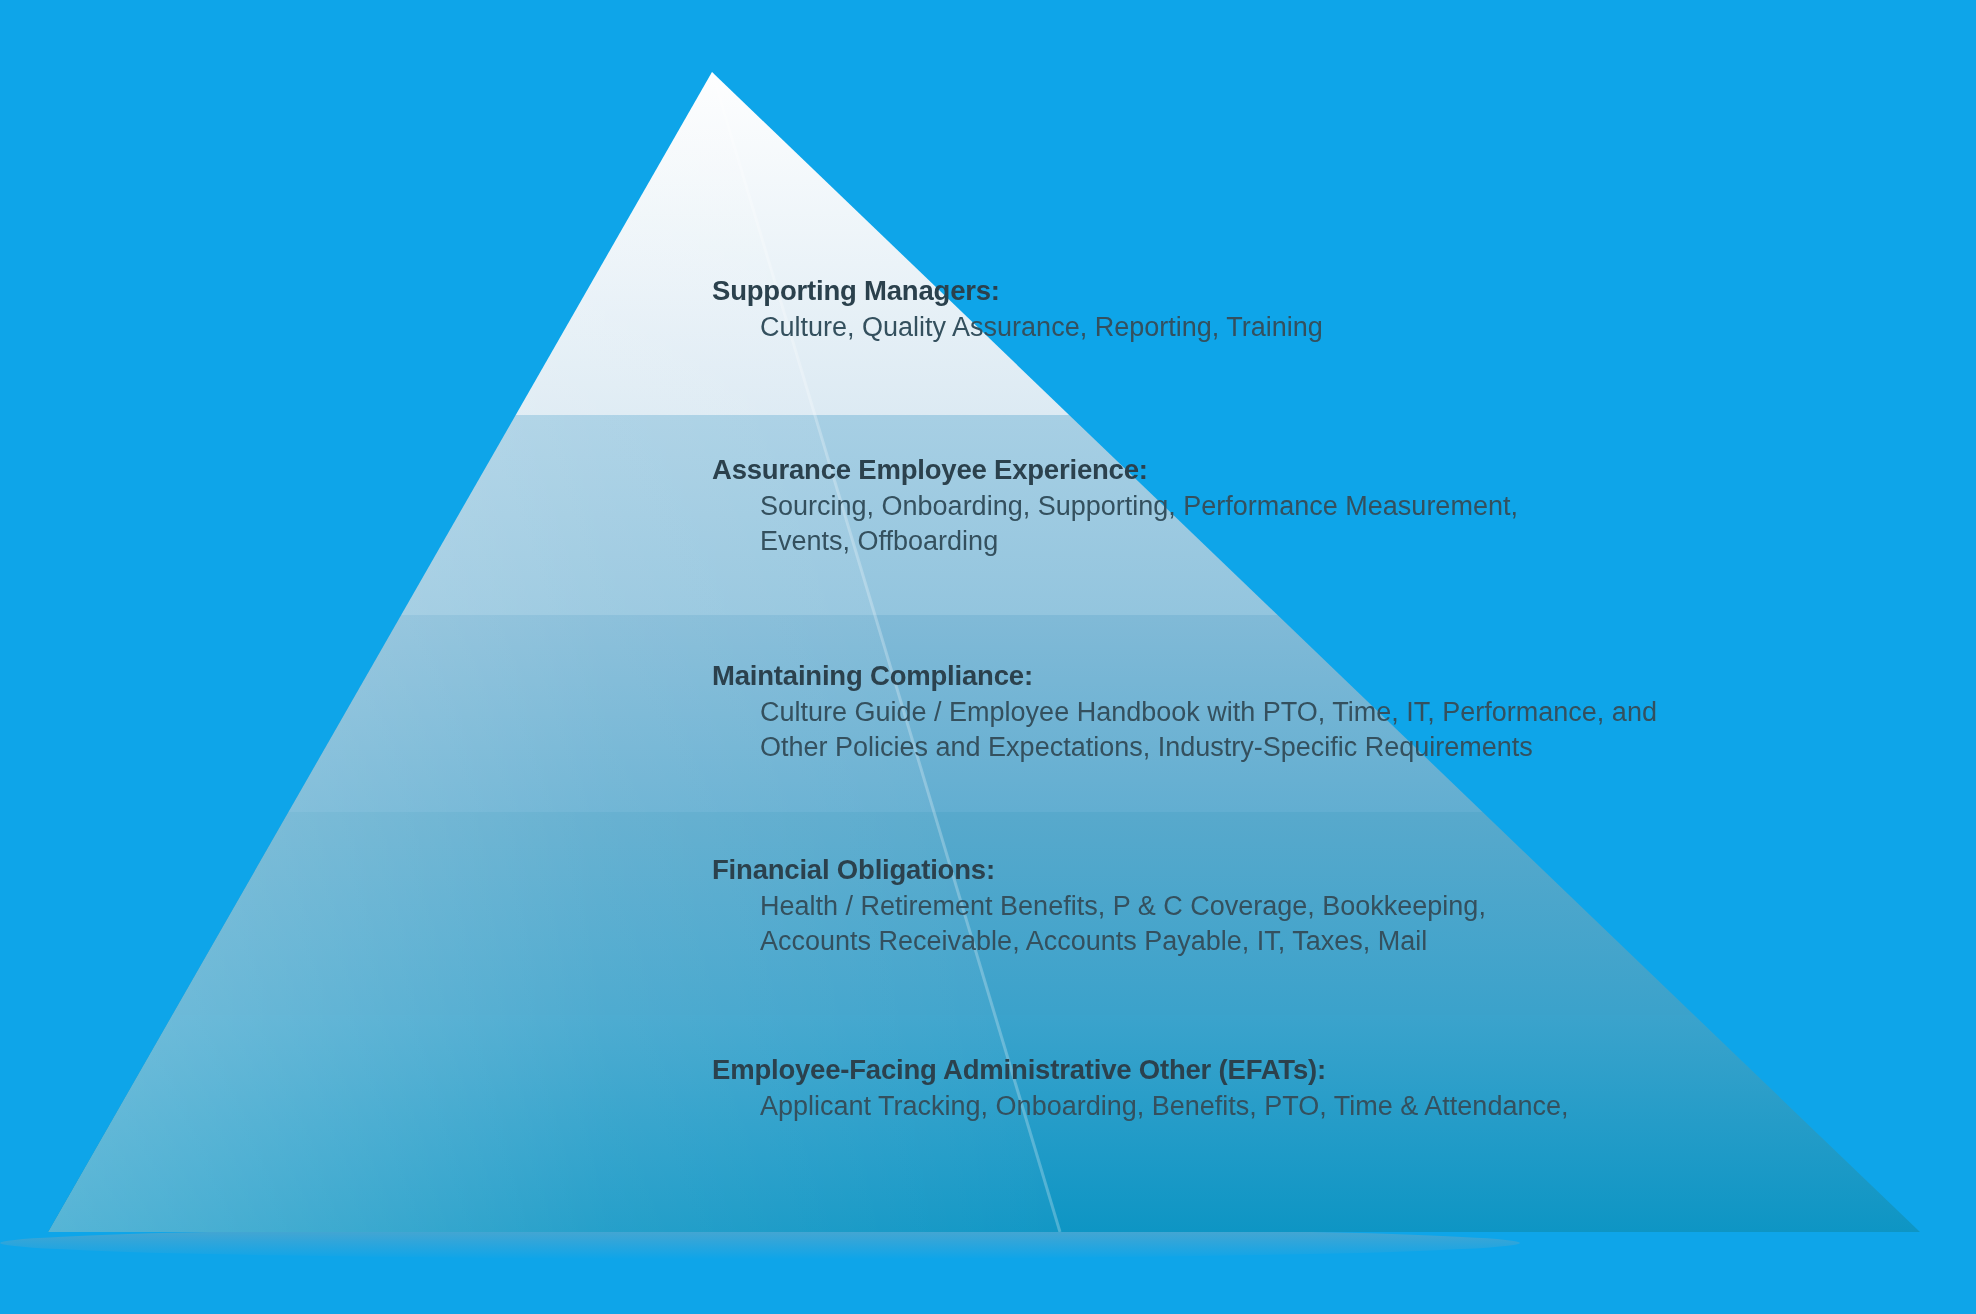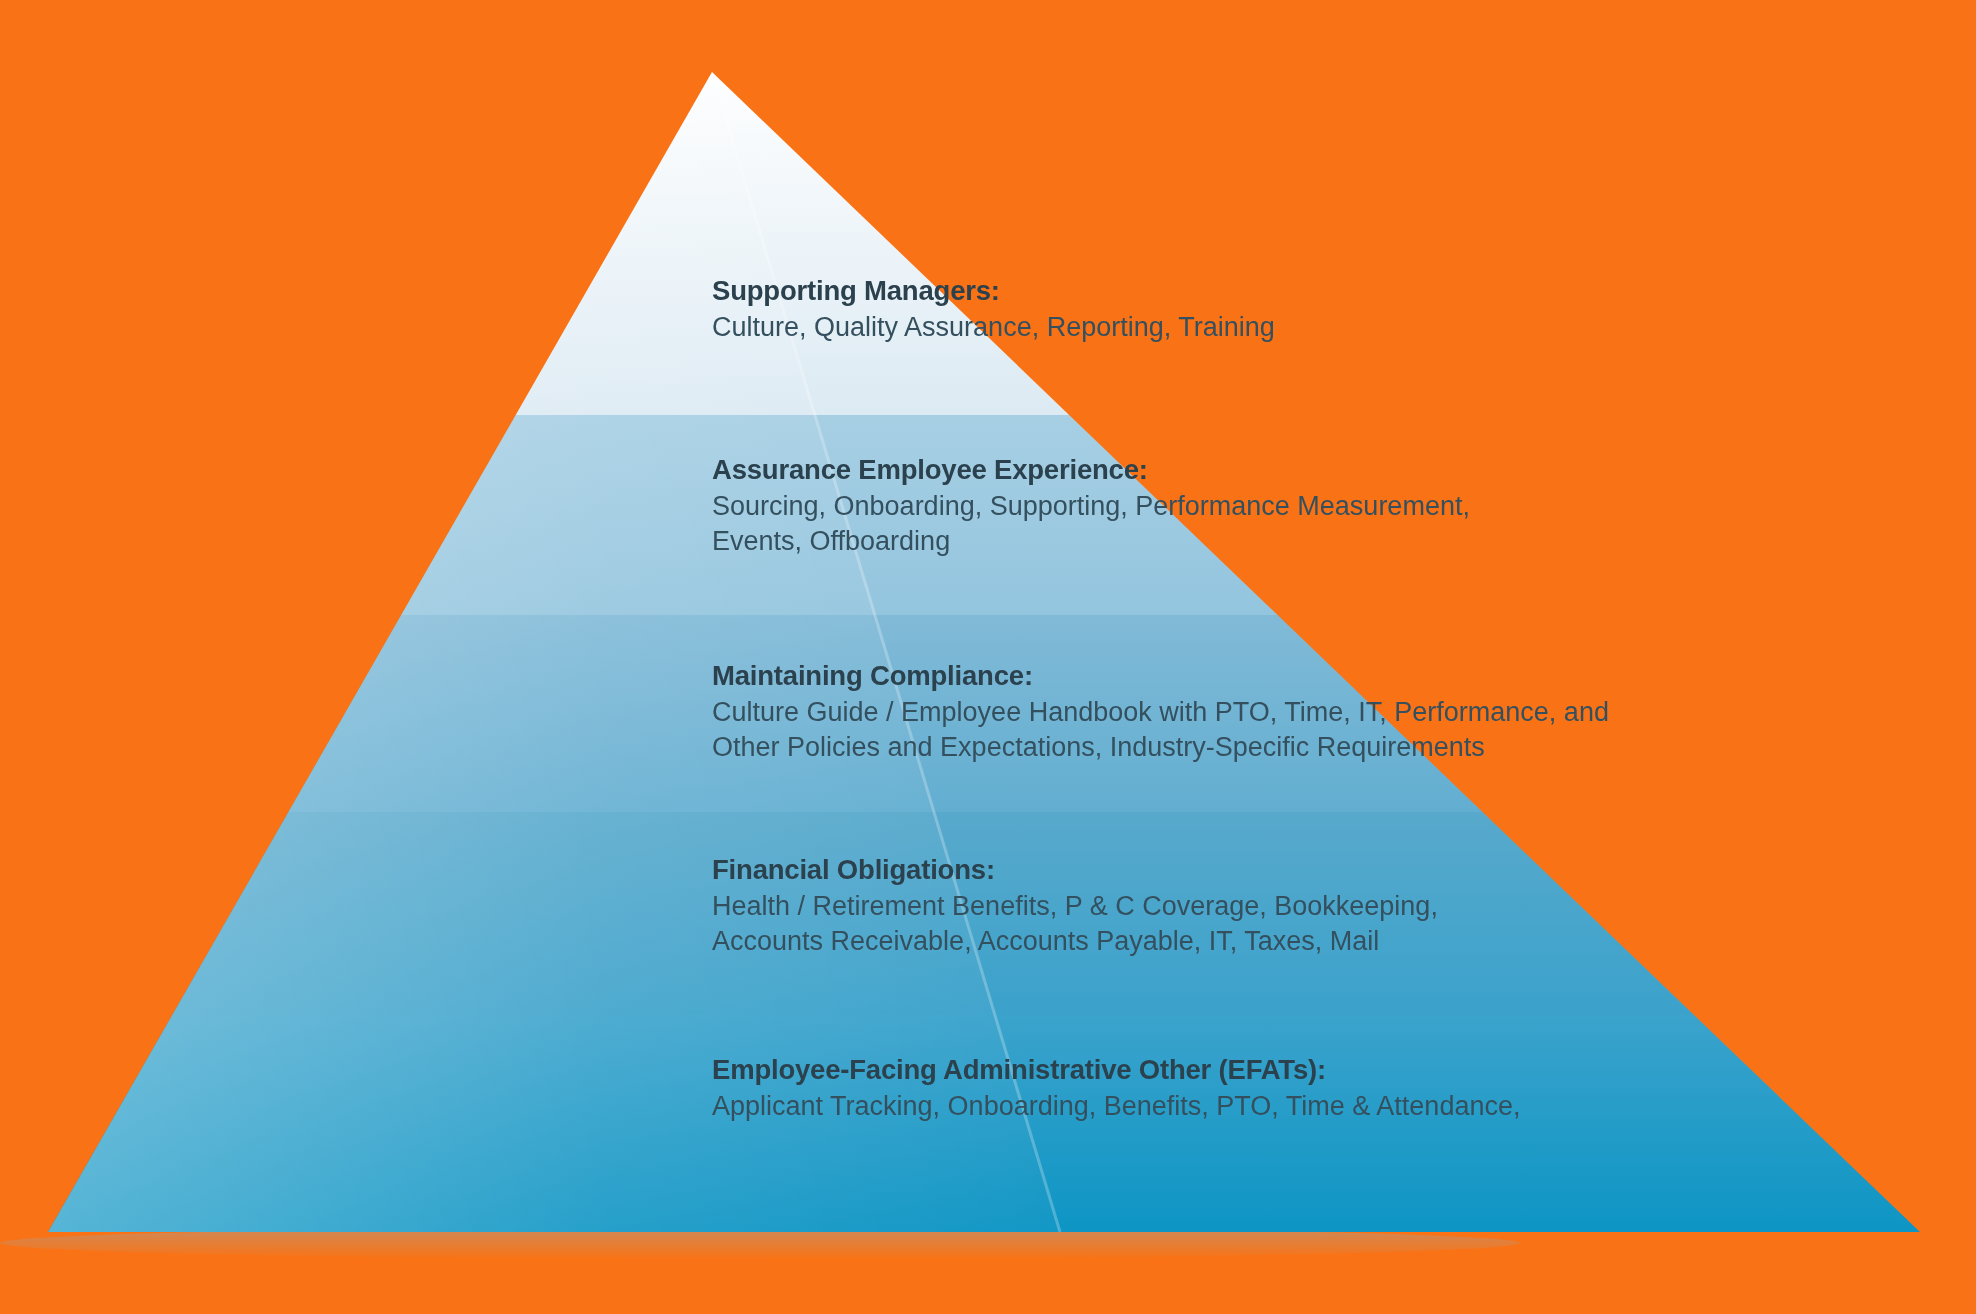--- a/index.html
+++ b/index.html
@@ -11,21 +11,21 @@
     width: 1976px;
     height: 1314px;
     font-family: "Liberation Sans", sans-serif;
     overflow: hidden;
   }
 
   #canvas {
     position: relative;
     width: 1976px;
     height: 1314px;
-    background: #f97316;
+    background: #0ea5e9;
   }
 
   
   #pyramid-wrap {
     position: absolute;
     left: 0;
     top: 0;
     width: 1976px;
     height: 1314px;
   }
@@ -62,20 +62,21 @@
     line-height: 1.32;
     white-space: nowrap;
   }
 
   .band-body {
     font-size: 27px;
     font-weight: normal;
     color: #34505e;
     line-height: 1.28;
     margin-top: 1px;
+    margin-left: 48px;
   }
 
   .band-body div {
     white-space: nowrap;
   }
 
   
   #band-0 { top: 273px; }
   #band-1 { top: 452px; }
   #band-2 { top: 658px; }

